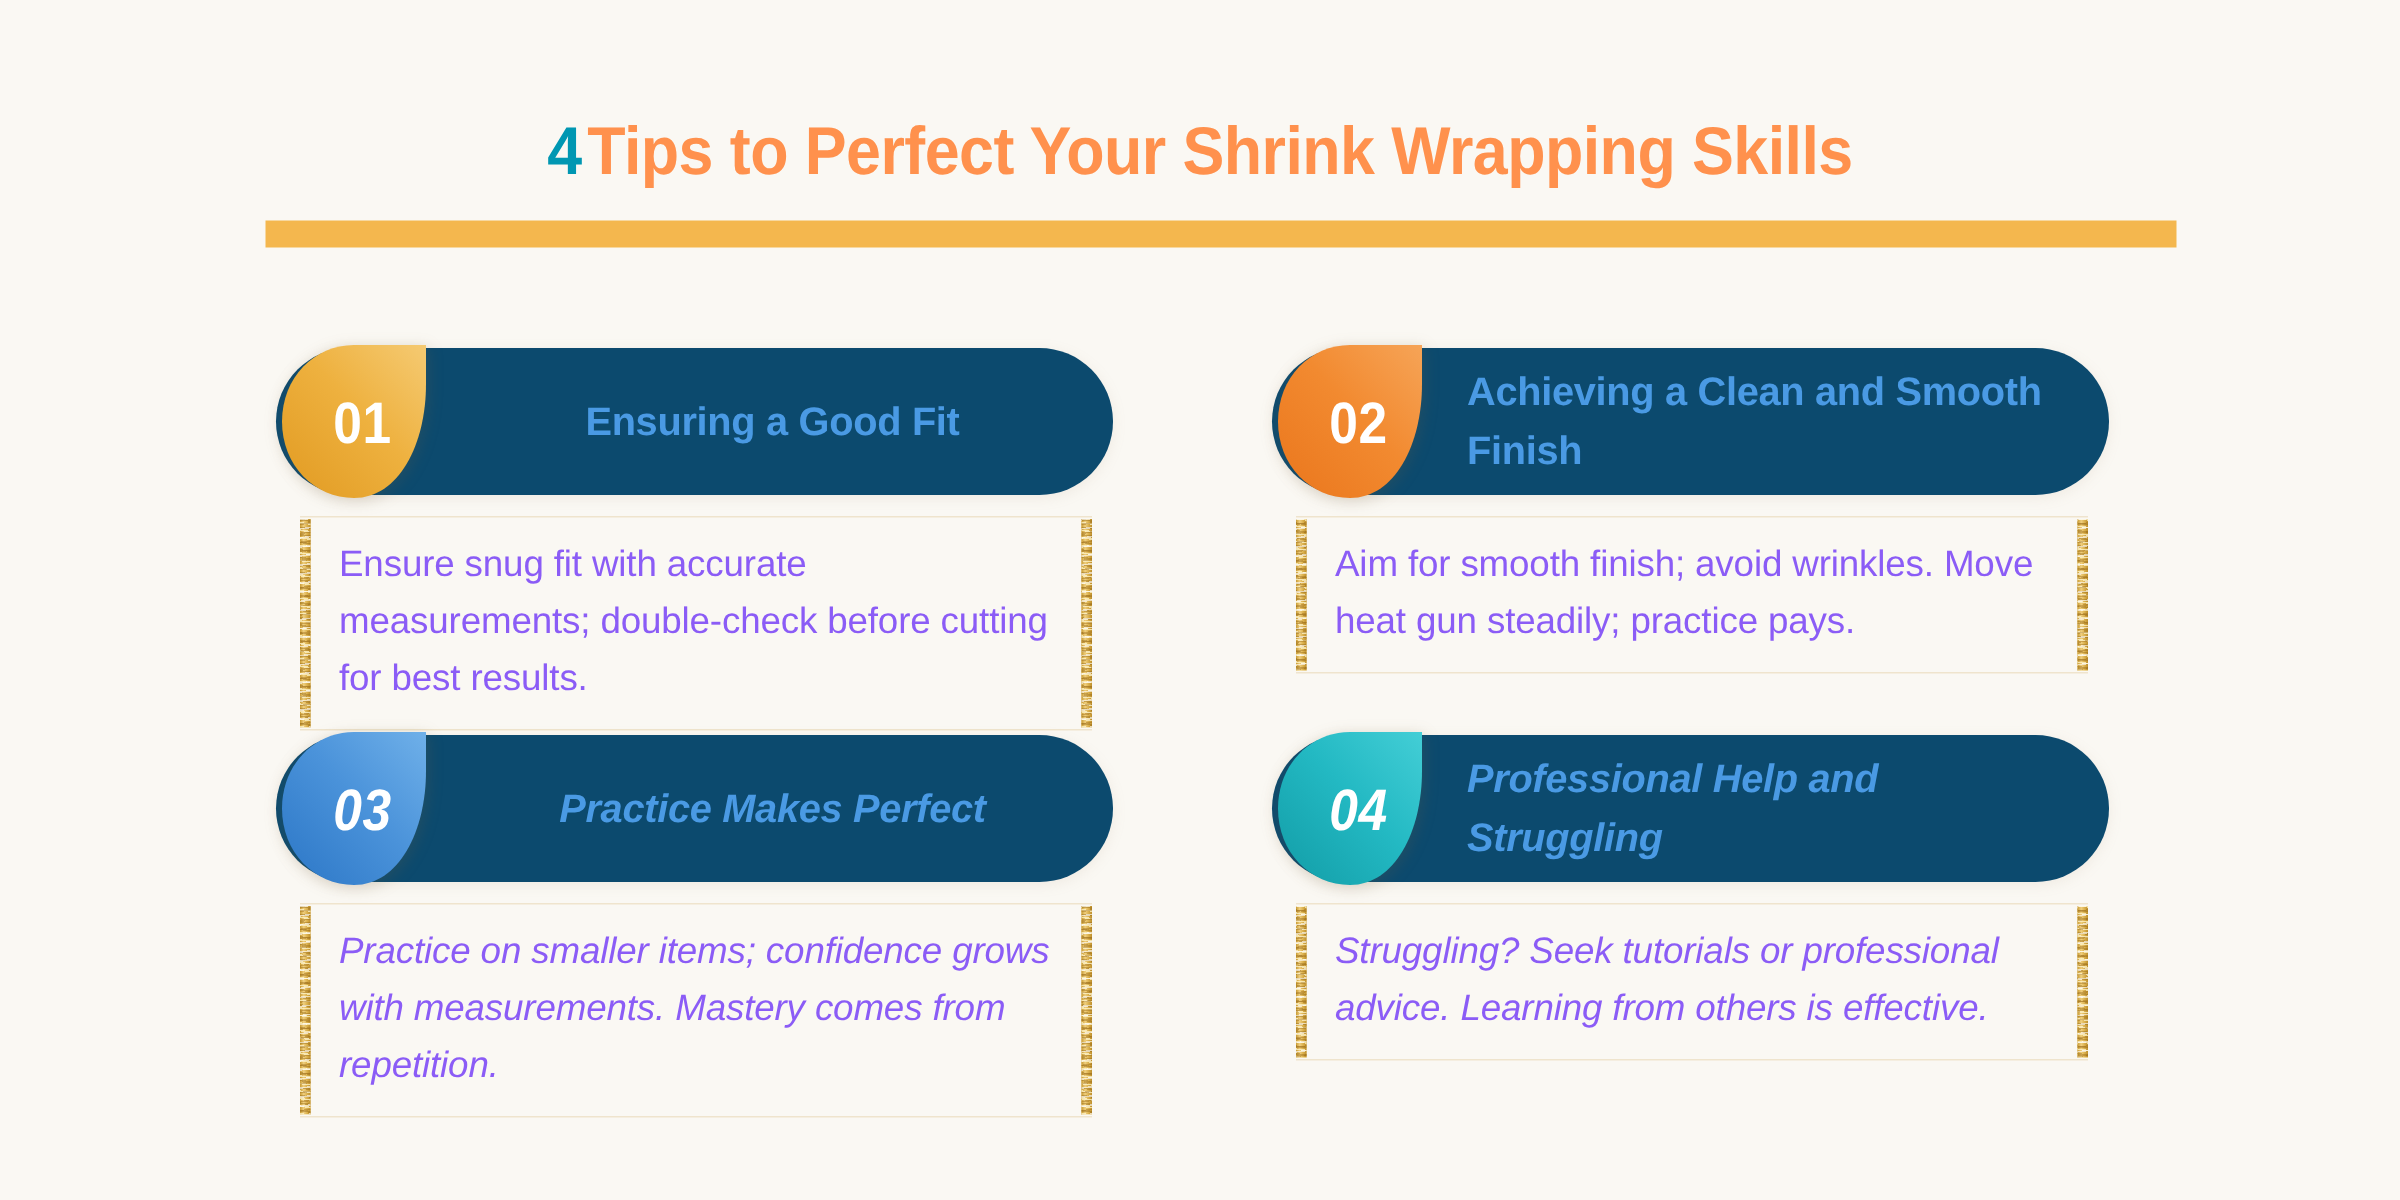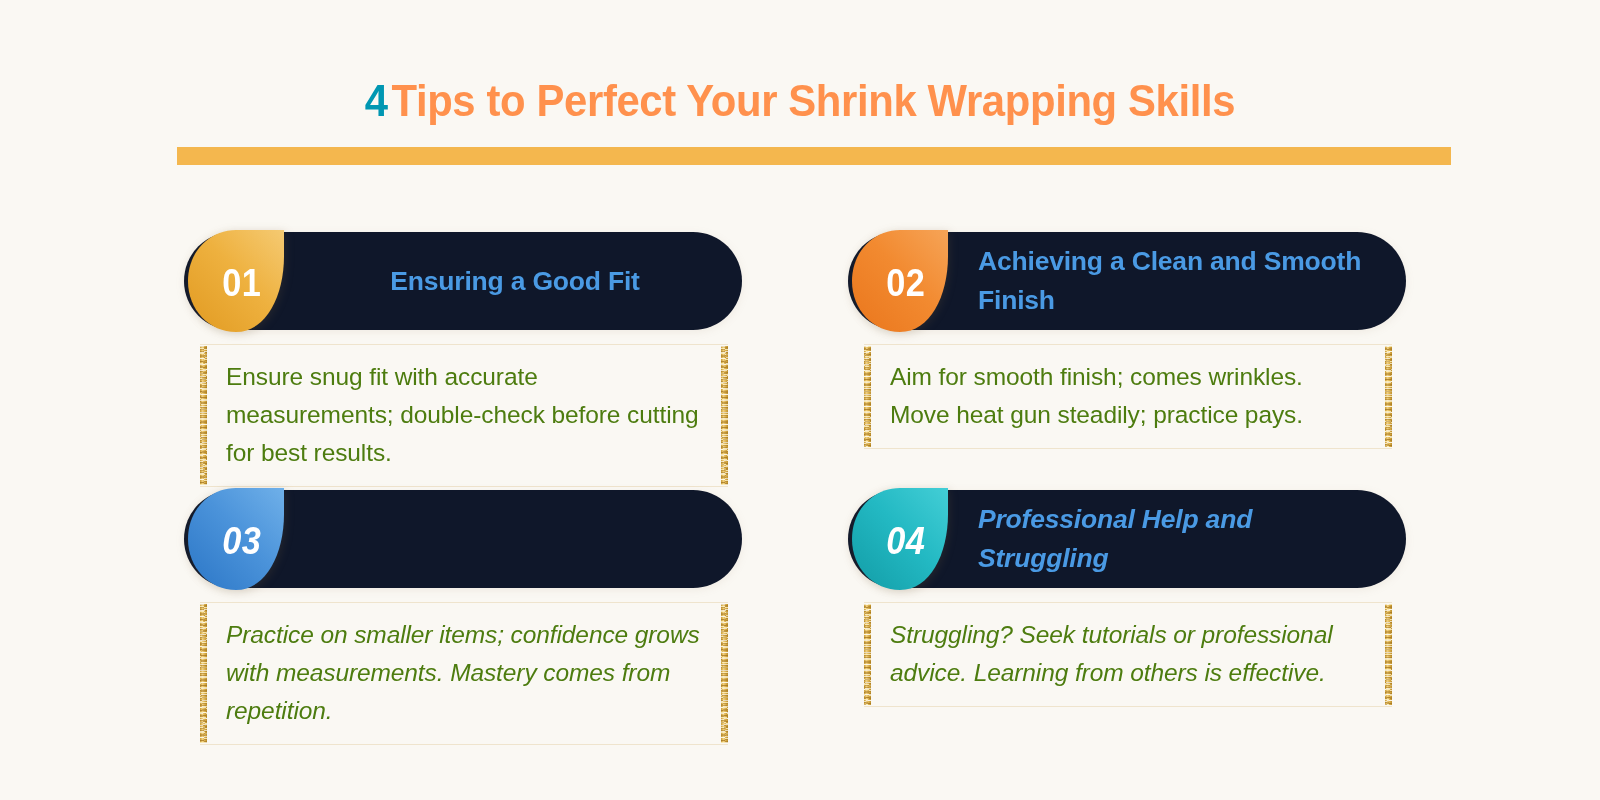--- a/index.html
+++ b/index.html
@@ -75,21 +75,21 @@
   .card.col-left  { left: 184px; }
   .card.col-right { left: 848px; }
   .card.row-top    { top: 0px;   }
   .card.row-bottom { top: 258px; font-style: italic; }
 
   
   .card-head {
     position: relative;
     width: 558px;
     height: 98px;
-    background: #0f172a;
+    background: #0c4a6e;
     border-radius: 49px;
     box-shadow: 0 2px 9px rgba(171,150,120,0.13);
   }
 
   
   .badge {
     position: absolute;
     left: 4px;
     top: -2px;
     width: 116px;
@@ -174,21 +174,21 @@
         rgba(0,0,0,0.00) 3px, rgba(0,0,0,0.00) 5px),
       linear-gradient(90deg, #c89b34 0%, #f0cf7e 35%, #d9ae4a 70%, #bd8f2c 100%);
   }
   .gold-rule.left  { left: 0; }
   .gold-rule.right { right: 0; }
 
   .desc-text {
     font-family: "Liberation Sans", sans-serif;
     font-size: 24.5px;
     line-height: 38px;
-    color: #4d7c0f;
+    color: #8b5cf6;
     padding: 13px 26px 14px 26px;
     letter-spacing: -0.1px;
   }
 </style>
 </head>
 <body>
 
 <div class="page">
 
   <div class="header">
@@ -237,39 +237,40 @@
             </defs>
             <path d="M51,0 H96 V26 C96,66 78,102 48,102 C21.5,102 0,80.2 0,51 C0,21.8 21.5,0 48,0 Z" fill="url(#g2)"></path>
           </svg>
         </div>
         <div class="badge-num">02</div>
         <div class="card-title">Achieving a Clean and Smooth Finish</div>
       </div>
       <div class="card-desc">
         <div class="gold-rule left"></div>
         <div class="gold-rule right"></div>
-        <div class="desc-text">Aim for smooth finish; comes wrinkles. Move heat gun steadily; practice pays.</div>
+        <div class="desc-text">Aim for smooth finish; avoid wrinkles. Move heat gun steadily; practice pays.</div>
       </div>
     </div>
 
     <div class="card col-left row-bottom">
       <div class="card-head">
         <div class="badge">
           <svg width="116" height="102" viewBox="0 0 116 102" xmlns="http://www.w3.org/2000/svg">
             <defs>
               <linearGradient id="g3" x1="0" y1="1" x2="1" y2="0">
                 <stop offset="0" stop-color="#2b76c6"></stop>
                 <stop offset="0.55" stop-color="#4b93da"></stop>
                 <stop offset="1" stop-color="#6fb0e9"></stop>
               </linearGradient>
             </defs>
             <path d="M51,0 H96 V26 C96,66 78,102 48,102 C21.5,102 0,80.2 0,51 C0,21.8 21.5,0 48,0 Z" fill="url(#g3)"></path>
           </svg>
         </div>
         <div class="badge-num">03</div>
+        <div class="card-title">Practice Makes Perfect</div>
       </div>
       <div class="card-desc">
         <div class="gold-rule left"></div>
         <div class="gold-rule right"></div>
         <div class="desc-text">Practice on smaller items; confidence grows with measurements. Mastery comes from repetition.</div>
       </div>
     </div>
 
     <div class="card col-right row-bottom wide-title">
       <div class="card-head">

